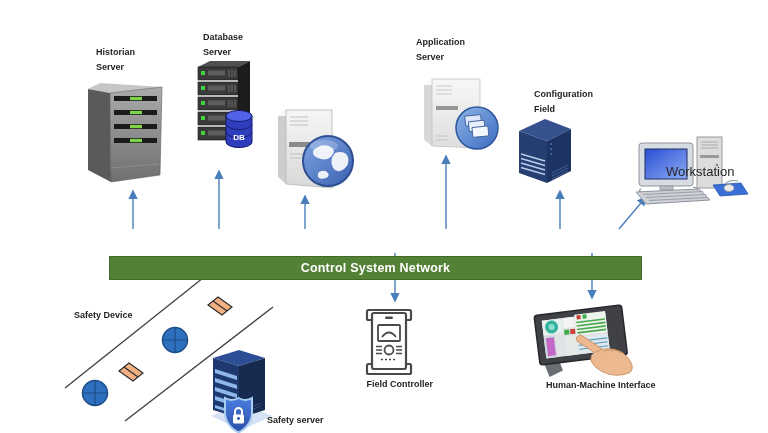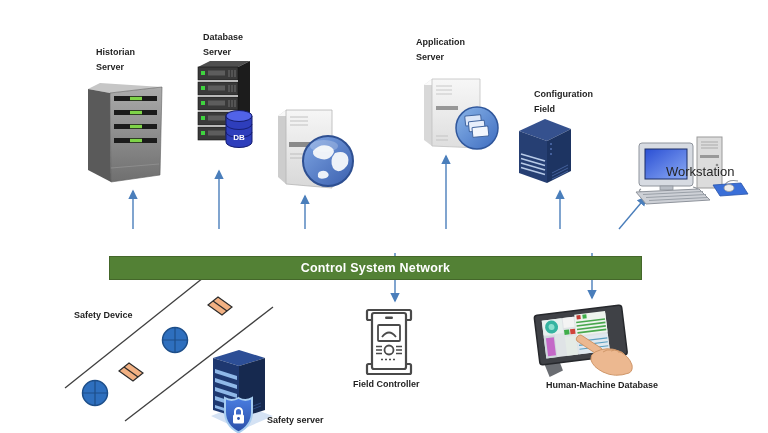--- a/index.html
+++ b/index.html
@@ -1,21 +1,21 @@
 <!DOCTYPE html>
 <html><head>
 <meta charset="utf-8">
 <style>
   html,body{margin:0;padding:0;background:#fff;}
   #canvas{position:relative;width:768px;height:433px;background:#ffffff;overflow:hidden;
           font-family:"Liberation Sans",sans-serif;}
   .label{position:absolute;font:700 9px/1.7 "Liberation Sans",sans-serif;color:#1f1f1f;
          white-space:pre-line;}
   .label.big{font-weight:400;font-size:13px;color:#262626;margin-top:47px;}
-  .label.center{text-align:left;}
+  .label.center{text-align:right;}
   #bus{position:absolute;left:109px;top:229px;width:533px;height:24px;background:#538135;
        border:1px solid #44672a;box-sizing:border-box;display:flex;align-items:center;
        justify-content:center;color:#ffffff;font:700 12.5px "Liberation Sans",sans-serif;
        letter-spacing:.2px;margin-top:27px;}
   svg{position:absolute;}
 </style>
 </head>
 <body>
 
 <div id="canvas">
@@ -296,15 +296,15 @@
   <div class="label" style="left:203px;top:30px">Database
 Server</div>
   <div class="label" style="left:416px;top:35px">Application
 Server</div>
   <div class="label" style="left:534px;top:87px">Configuration
 Field</div>
   <div class="label big" style="left:666px;top:114px">Workstation</div>
   <div class="label" style="left:74px;top:308px">Safety Device</div>
   <div class="label" style="left:267px;top:413px">Safety server</div>
   <div class="label center" style="left:353px;top:377px;width:80px">Field Controller</div>
-  <div class="label" style="left:546px;top:378px">Human-Machine Database</div>
+  <div class="label" style="left:546px;top:378px">Human-Machine Interface</div>
 
 </div>
 
 </body></html>

